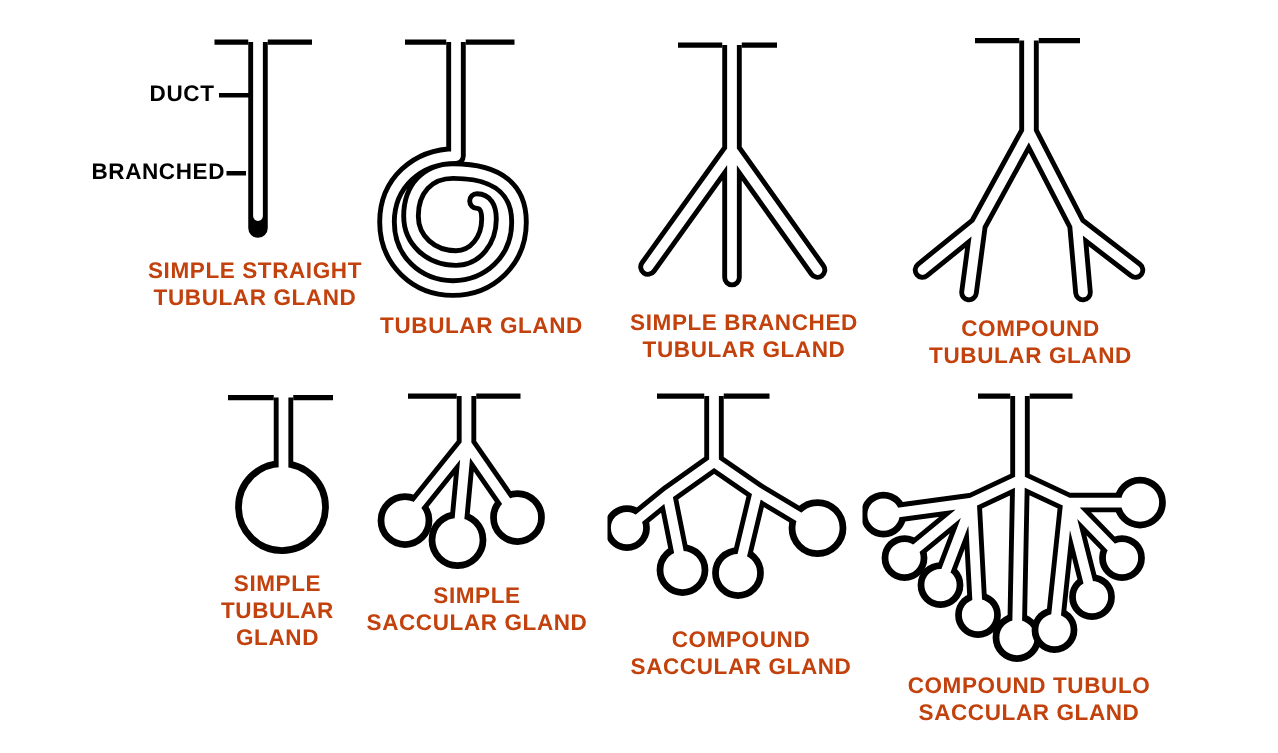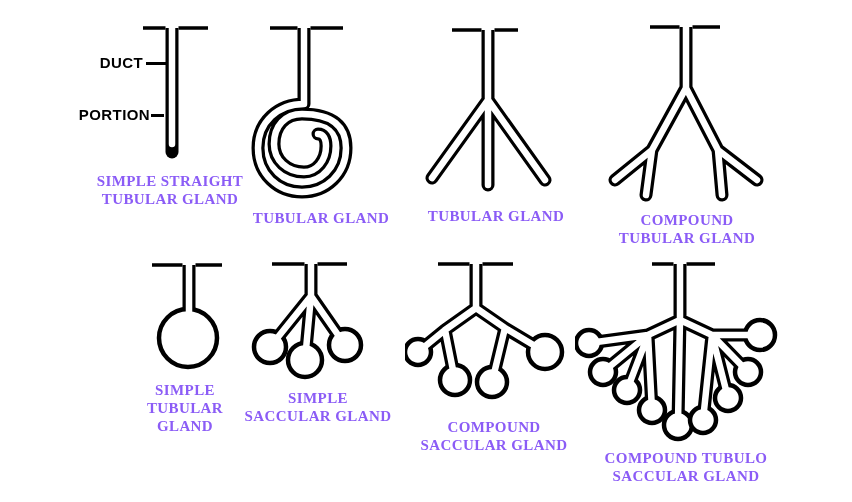--- a/index.html
+++ b/index.html
@@ -16,22 +16,21 @@
   .drawing { position: absolute; }
   .caption {
     position: absolute;
     transform: translateX(-50%);
     text-align: center;
     font-size: 15px;
     font-weight: bold;
     line-height: 18px;
     letter-spacing: 0.4px;
     white-space: nowrap;
-    color: #8b5cf6;
-    font-family: Liberation Serif, serif;
+    color: #c2410c;
   }
   .caption span { display: block; }
   .side-label {
     position: absolute;
     text-align: right;
     font-size: 15px;
     font-weight: bold;
     line-height: 18px;
     letter-spacing: 0.4px;
     white-space: nowrap;
@@ -157,34 +156,35 @@
       M73 85 L14 93 M73 85 L28 122 M73 85 L52 140 M73 85 L77 160
       M137 85 L185 85 M137 85 L173 122 M137 85 L153 148 M137 85 L128 170"></path>
   </svg>
 
   <div class="side-label" style="right:709px; top:54px;">
     <span>DUCT</span>
   </div>
   <div class="pointer-line" style="left:146px; top:62px; width:20px;"></div>
 
   <div class="side-label" style="right:702px; top:106px;">
-    <span>PORTION</span>
+    <span>BRANCHED</span>
   </div>
   <div class="pointer-line" style="left:151px; top:114px; width:13px;"></div>
 
   <div class="caption" style="left:170px; top:172px;">
     <span>SIMPLE STRAIGHT</span>
     <span>TUBULAR GLAND</span>
   </div>
 
   <div class="caption" style="left:321px; top:209px;">
     <span>TUBULAR GLAND</span>
   </div>
 
   <div class="caption" style="left:496px; top:207px;">
+    <span>SIMPLE BRANCHED</span>
     <span>TUBULAR GLAND</span>
   </div>
 
   <div class="caption" style="left:687px; top:211px;">
     <span>COMPOUND</span>
     <span>TUBULAR GLAND</span>
   </div>
 
   <div class="caption" style="left:185px; top:381px;">
     <span>SIMPLE</span>

